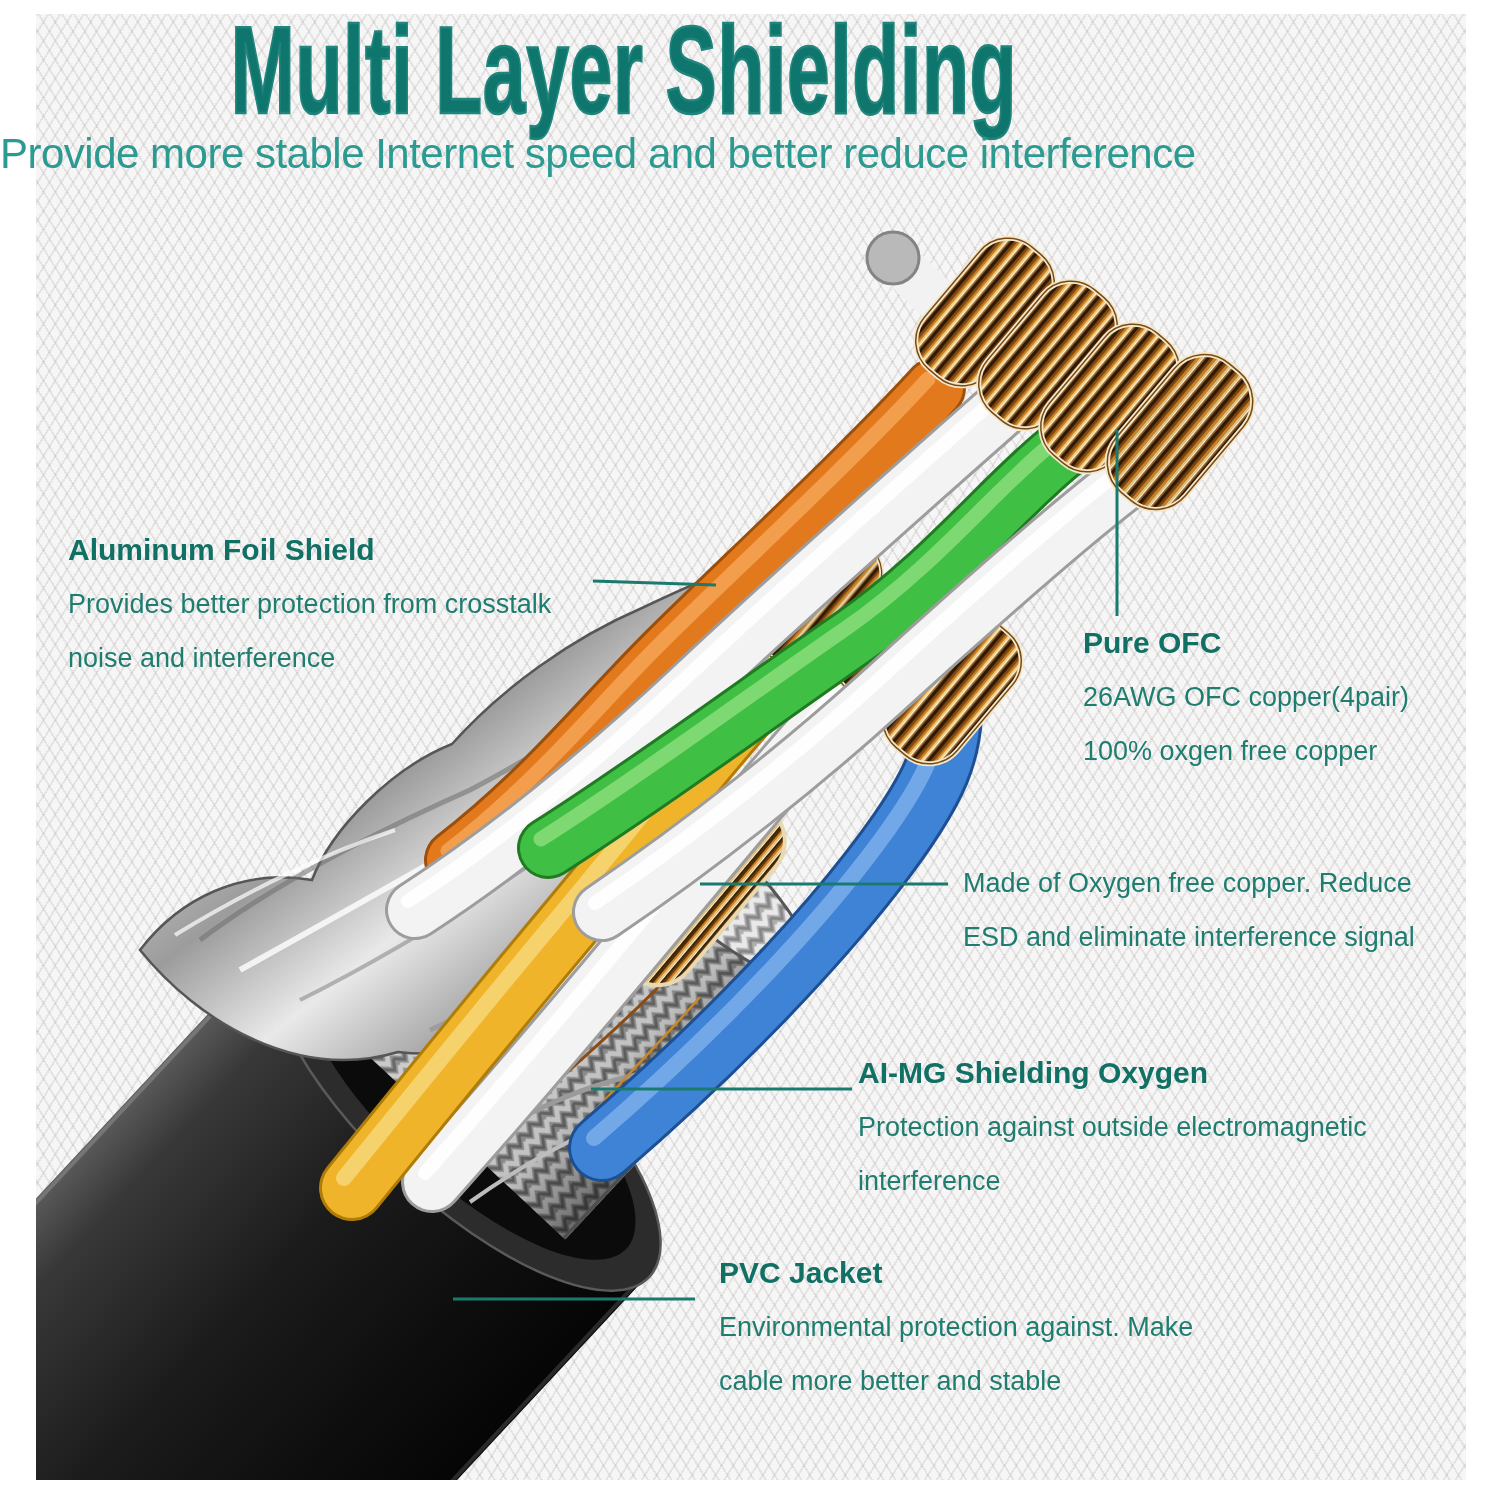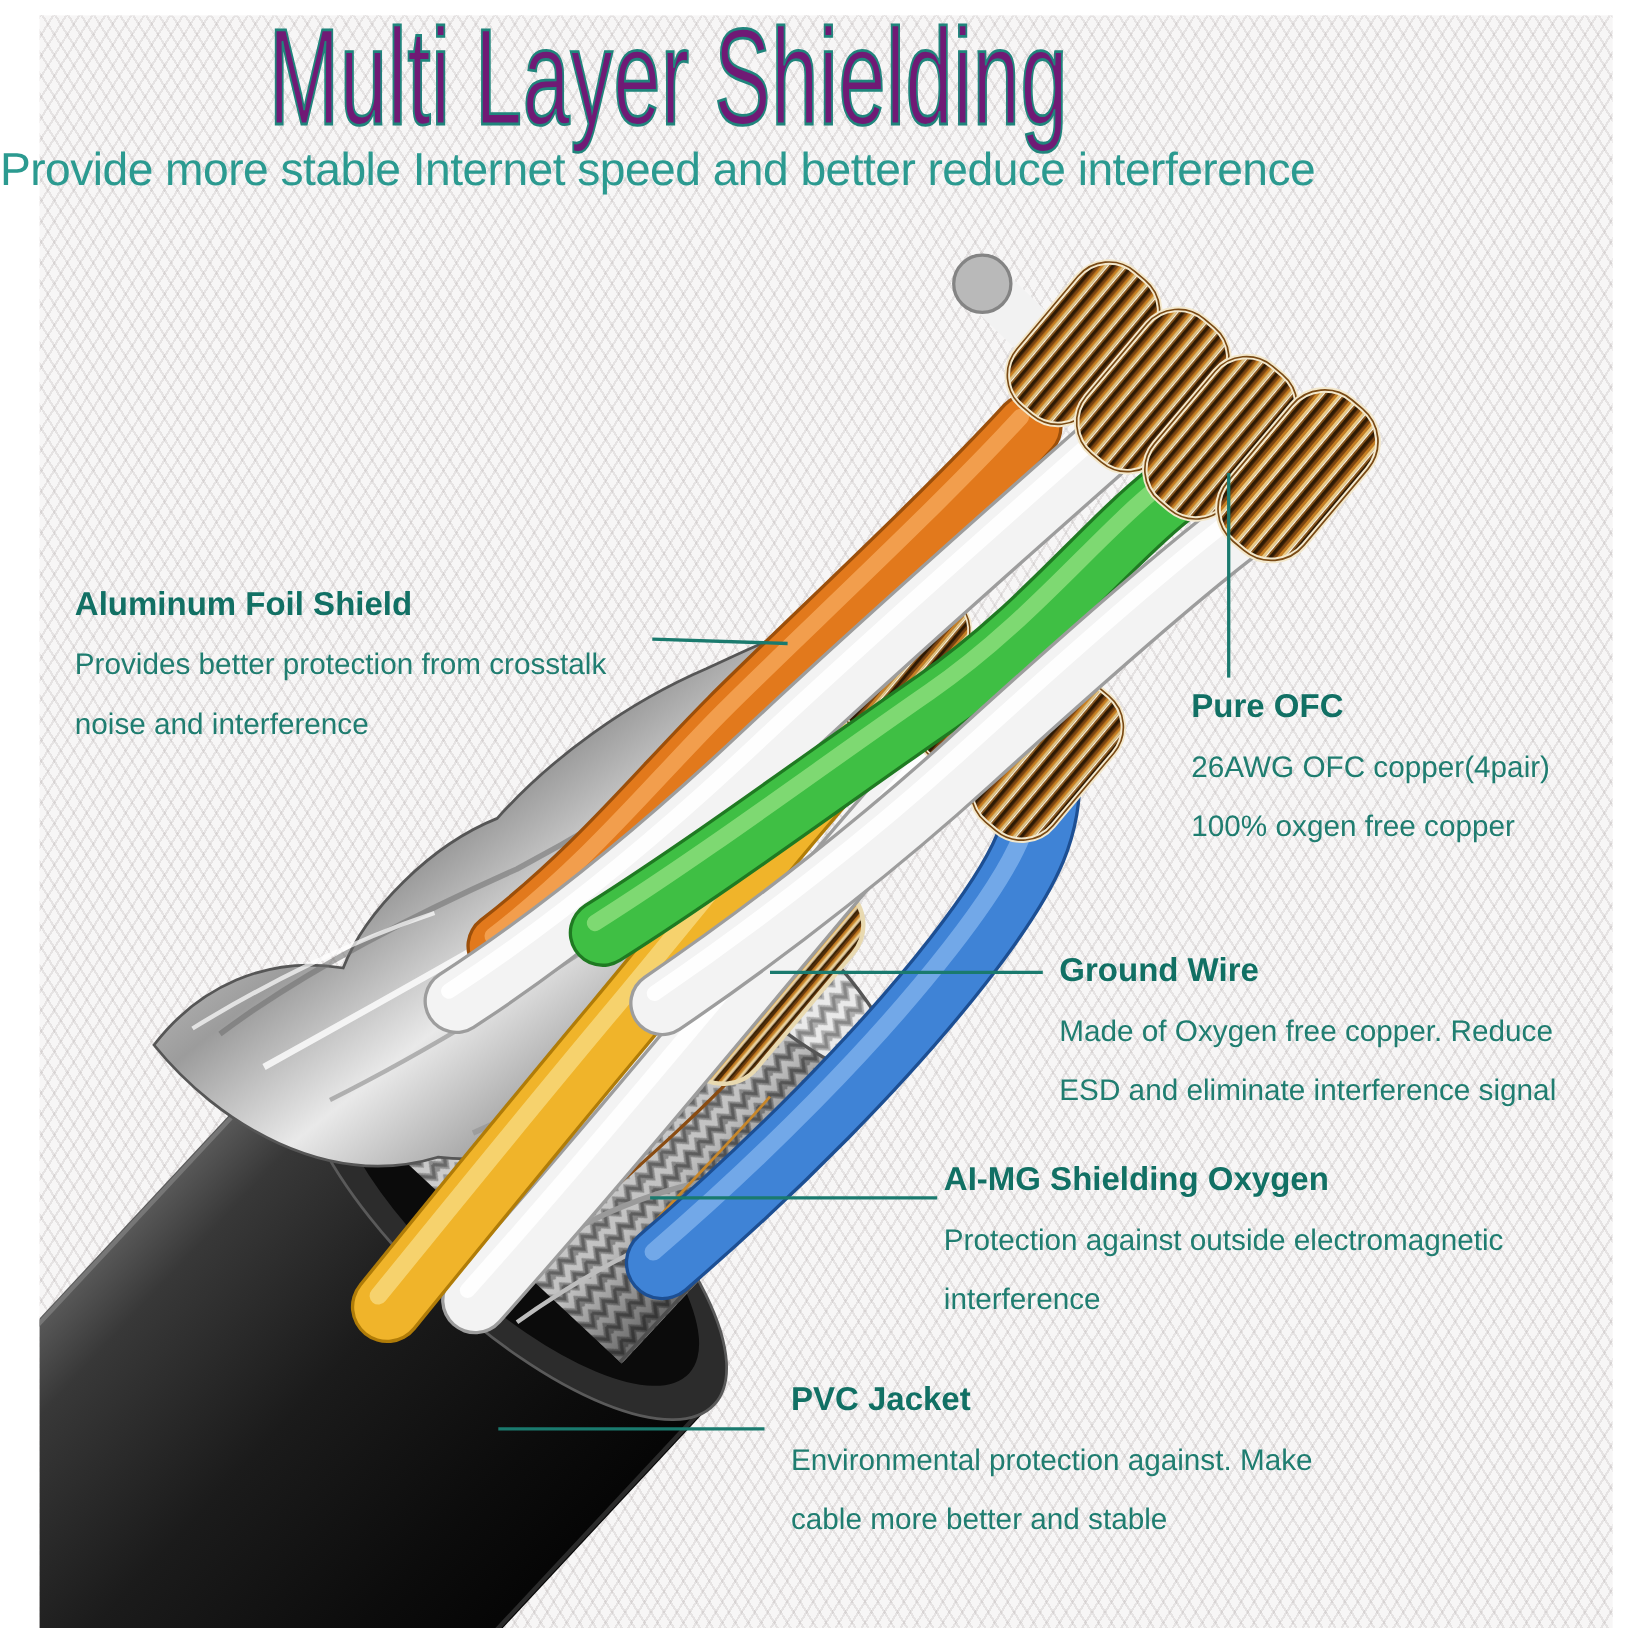--- a/index.html
+++ b/index.html
@@ -7,22 +7,22 @@
          font-family:"Liberation Sans",sans-serif;}
   
   #bg{position:absolute;left:36px;top:14px;right:34px;bottom:20px;
       background:
         repeating-linear-gradient(58deg, rgba(0,0,0,0) 0 8px, rgba(150,140,140,.18) 8px 10px),
         repeating-linear-gradient(-58deg, rgba(0,0,0,0) 0 8px, rgba(150,140,140,.18) 8px 10px),
         #f7f6f6;
       overflow:hidden;}
   #art{position:absolute;left:-36px;top:-14px;width:1500px;height:1500px;}
   .txt{position:absolute;}
-  #title{left:0;top:14px;width:1216px;text-align:center;color:#701a75;
-         font-weight:normal;font-size:122px;line-height:110px;white-space:nowrap;}
+  #title{left:0;top:14px;width:1216px;text-align:center;color:#0f766e;
+         font-weight:bold;font-size:122px;line-height:110px;white-space:nowrap;}
   #title span{display:inline-block;transform:scale(0.63,1.02);transform-origin:center top;
          -webkit-text-stroke:2.5px #20857c;letter-spacing:1px;}
   #subtitle{left:0;top:128px;width:1500px;text-align:left;color:#2b9a90;
          font-size:42px;line-height:52px;letter-spacing:-0.5px;white-space:nowrap;}
   .label{position:absolute;white-space:nowrap;line-height:54px;}
   .label .hd{font-size:30px;font-weight:bold;color:#117064;}
   .label .bl{font-size:27px;color:#1f7d70;}
 </style>
 </head>
 <body>
@@ -208,21 +208,20 @@
     <div class="bl">noise and interference</div>
   </div>
 
   <div class="label" style="left:1083px;top:616px;">
     <div class="hd">Pure OFC</div>
     <div class="bl">26AWG OFC copper(4pair)</div>
     <div class="bl">100% oxgen free copper</div>
   </div>
 
   <div class="label" style="left:963px;top:856px;">
-    <div class="hd">Ground Wire</div>
     <div class="bl">Made of Oxygen free copper. Reduce</div>
     <div class="bl">ESD and eliminate interference signal</div>
   </div>
 
   <div class="label" style="left:858px;top:1046px;">
     <div class="hd">AI-MG Shielding Oxygen</div>
     <div class="bl">Protection against outside electromagnetic</div>
     <div class="bl">interference</div>
   </div>
 

